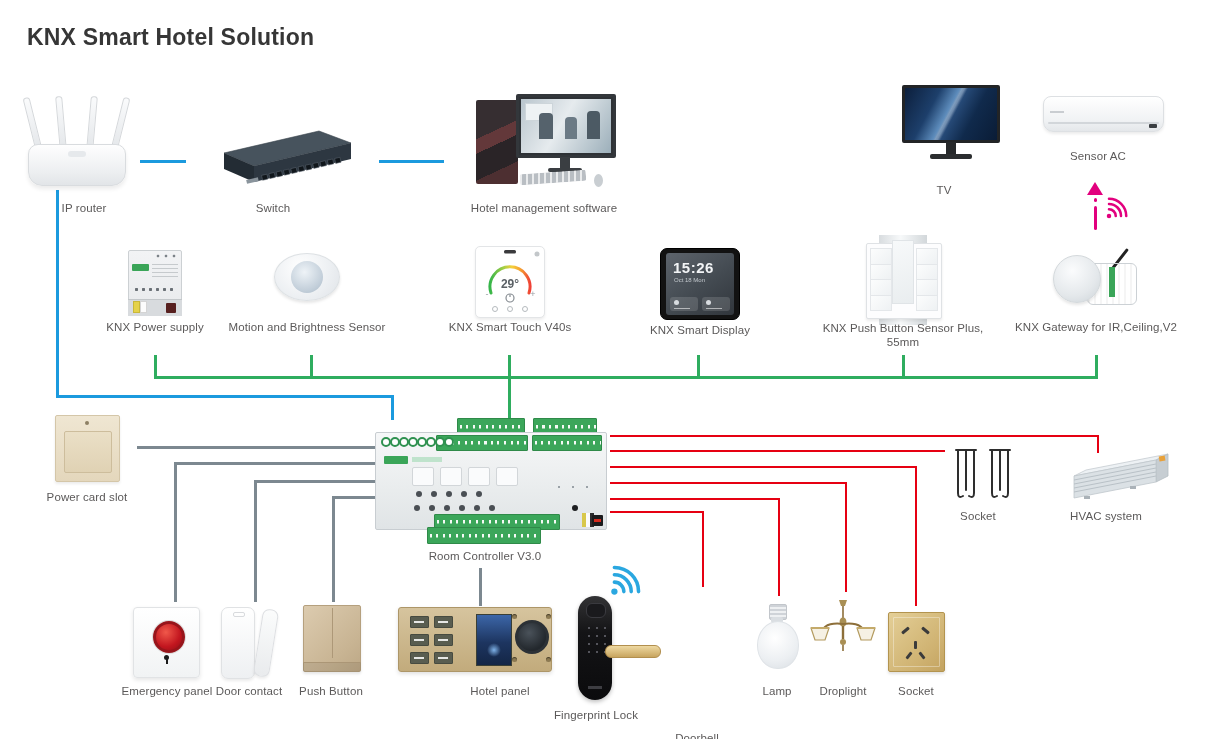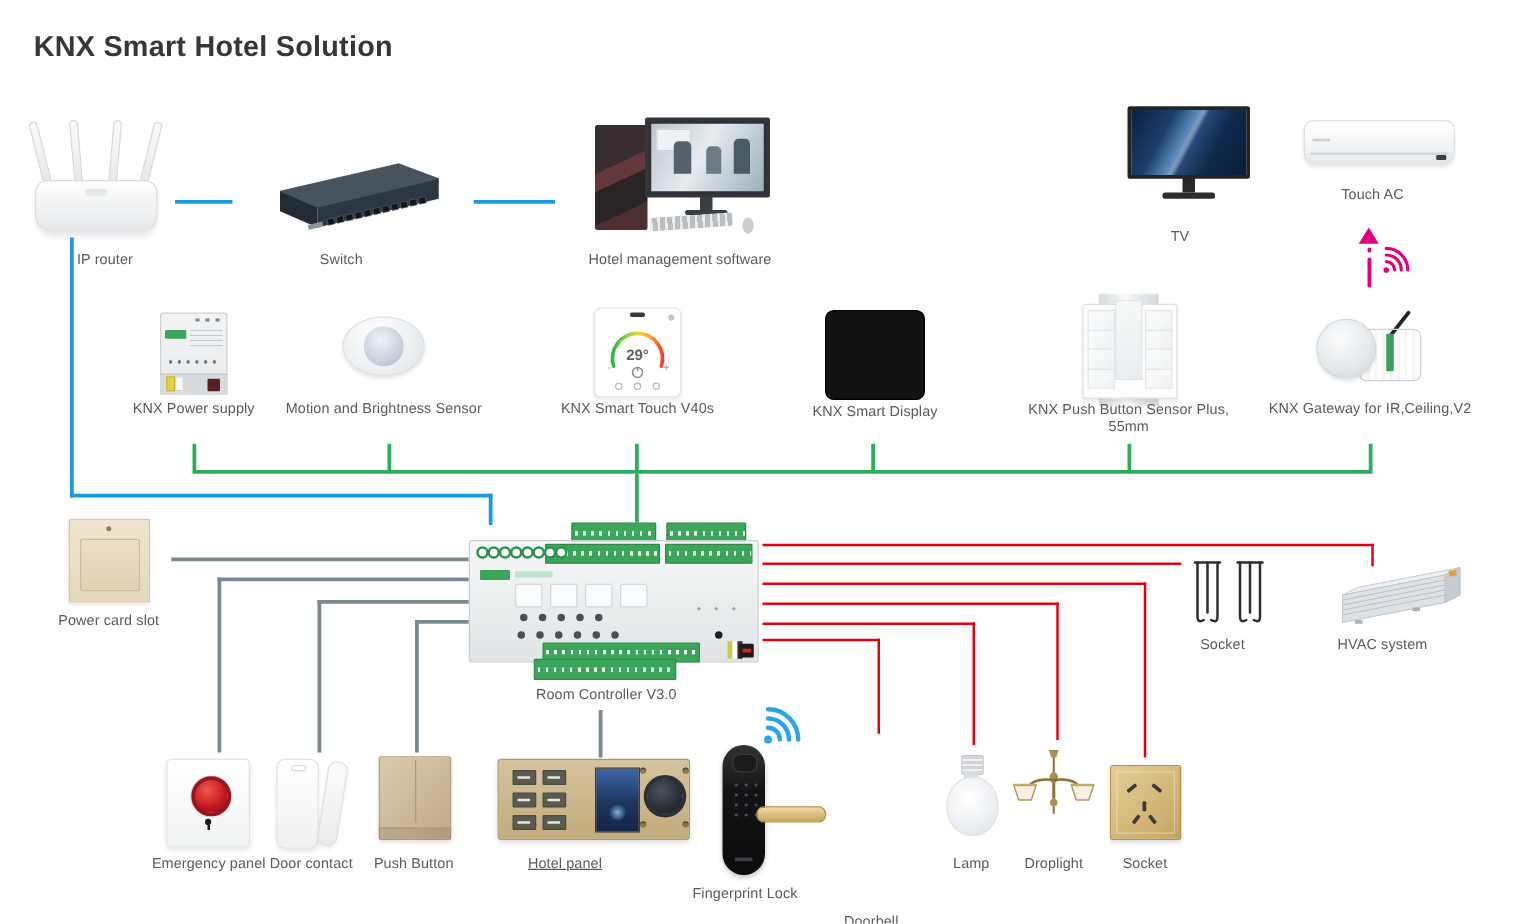--- a/index.html
+++ b/index.html
@@ -366,20 +366,32 @@
     <circle cx="35" cy="52" r="4" fill="none" stroke="#868c92" stroke-width="1.2"></circle>
     <line x1="35" y1="48.5" x2="35" y2="51" stroke="#868c92" stroke-width="1.2"></line>
     <circle cx="20" cy="63" r="2.5" fill="none" stroke="#b5babe" stroke-width="1"></circle>
     <circle cx="35" cy="63" r="2.5" fill="none" stroke="#b5babe" stroke-width="1"></circle>
     <circle cx="50" cy="63" r="2.5" fill="none" stroke="#b5babe" stroke-width="1"></circle>
   </svg>
 </div>
 
 <div class="dev" style="left:660px;top:248px;width:80px;height:72px;">
   <div class="sd-body"></div>
+  <div class="sd-screen">
+    <div class="sd-time">15:26</div>
+    <div class="sd-date">Oct 18 Mon</div>
+    <div class="sd-btn" style="left:4px;">
+          <div class="ic"></div>
+          <div class="tx"></div>
+        </div>
+    <div class="sd-btn" style="left:36px;">
+          <div class="ic"></div>
+          <div class="tx"></div>
+        </div>
+  </div>
 </div>
 
 <div class="dev" style="left:866px;top:235px;width:74px;height:90px;">
   <div class="pbs-plate"></div>
   <div class="pbs-face"></div>
   <div class="pbs-glass"></div>
   <div class="pbs-btn" style="left:4px;top:13px;"></div>
       <div class="pbs-btn" style="left:4px;top:28.5px;"></div>
   <div class="pbs-btn" style="left:4px;top:44px;"></div>
       <div class="pbs-btn" style="left:4px;top:59.5px;"></div>
@@ -571,40 +583,40 @@
   <div class="sk-hole" style="left:33px;top:17px;width:9px;height:3px;transform:rotate(40deg);"></div>
   <div class="sk-hole" style="left:26px;top:29px;width:3px;height:8px;"></div>
   <div class="sk-hole" style="left:17px;top:42px;width:8px;height:3px;transform:rotate(-52deg);"></div>
   <div class="sk-hole" style="left:30px;top:42px;width:8px;height:3px;transform:rotate(52deg);"></div>
 </div>
 
 <div class="lbl" style="left:84px;top:202px;">IP router</div>
 <div class="lbl" style="left:273px;top:202px;">Switch</div>
 <div class="lbl" style="left:544px;top:202px;">Hotel management software</div>
 <div class="lbl" style="left:944px;top:184px;">TV</div>
-<div class="lbl" style="left:1098px;top:150px;">Touch  AC</div>
+<div class="lbl" style="left:1098px;top:150px;">Sensor  AC</div>
 
 <div class="lbl" style="left:155px;top:321px;">KNX Power supply</div>
 <div class="lbl" style="left:307px;top:321px;">Motion and Brightness Sensor</div>
 <div class="lbl" style="left:510px;top:321px;">KNX Smart Touch V40s</div>
 <div class="lbl" style="left:700px;top:324px;">KNX Smart Display</div>
 <div class="lbl lbl2" style="left:903px;top:321px;">
   <div>KNX Push Button Sensor Plus,</div>
   <div>55mm</div>
 </div>
 <div class="lbl" style="left:1096px;top:321px;">KNX Gateway for IR,Ceiling,V2</div>
 
 <div class="lbl" style="left:87px;top:491px;">Power card slot</div>
 <div class="lbl" style="left:485px;top:550px;">Room Controller V3.0</div>
 <div class="lbl" style="left:978px;top:510px;">Socket</div>
 <div class="lbl" style="left:1106px;top:510px;">HVAC system</div>
 
 <div class="lbl" style="left:167px;top:685px;">Emergency panel</div>
 <div class="lbl" style="left:249px;top:685px;">Door contact</div>
 <div class="lbl" style="left:331px;top:685px;">Push Button</div>
-<div class="lbl" style="left:452px;top:685px;text-decoration:underline;">Hotel panel</div>
+<div class="lbl" style="left:500px;top:685px;">Hotel panel</div>
 <div class="lbl" style="left:596px;top:709px;">Fingerprint Lock</div>
 <div class="lbl" style="left:697px;top:709px;margin-top:23px;">Doorbell</div>
 <div class="lbl" style="left:777px;top:685px;">Lamp</div>
 <div class="lbl" style="left:843px;top:685px;">Droplight</div>
 <div class="lbl" style="left:916px;top:685px;">Socket</div>
 
 </div>
 
 </body></html>

